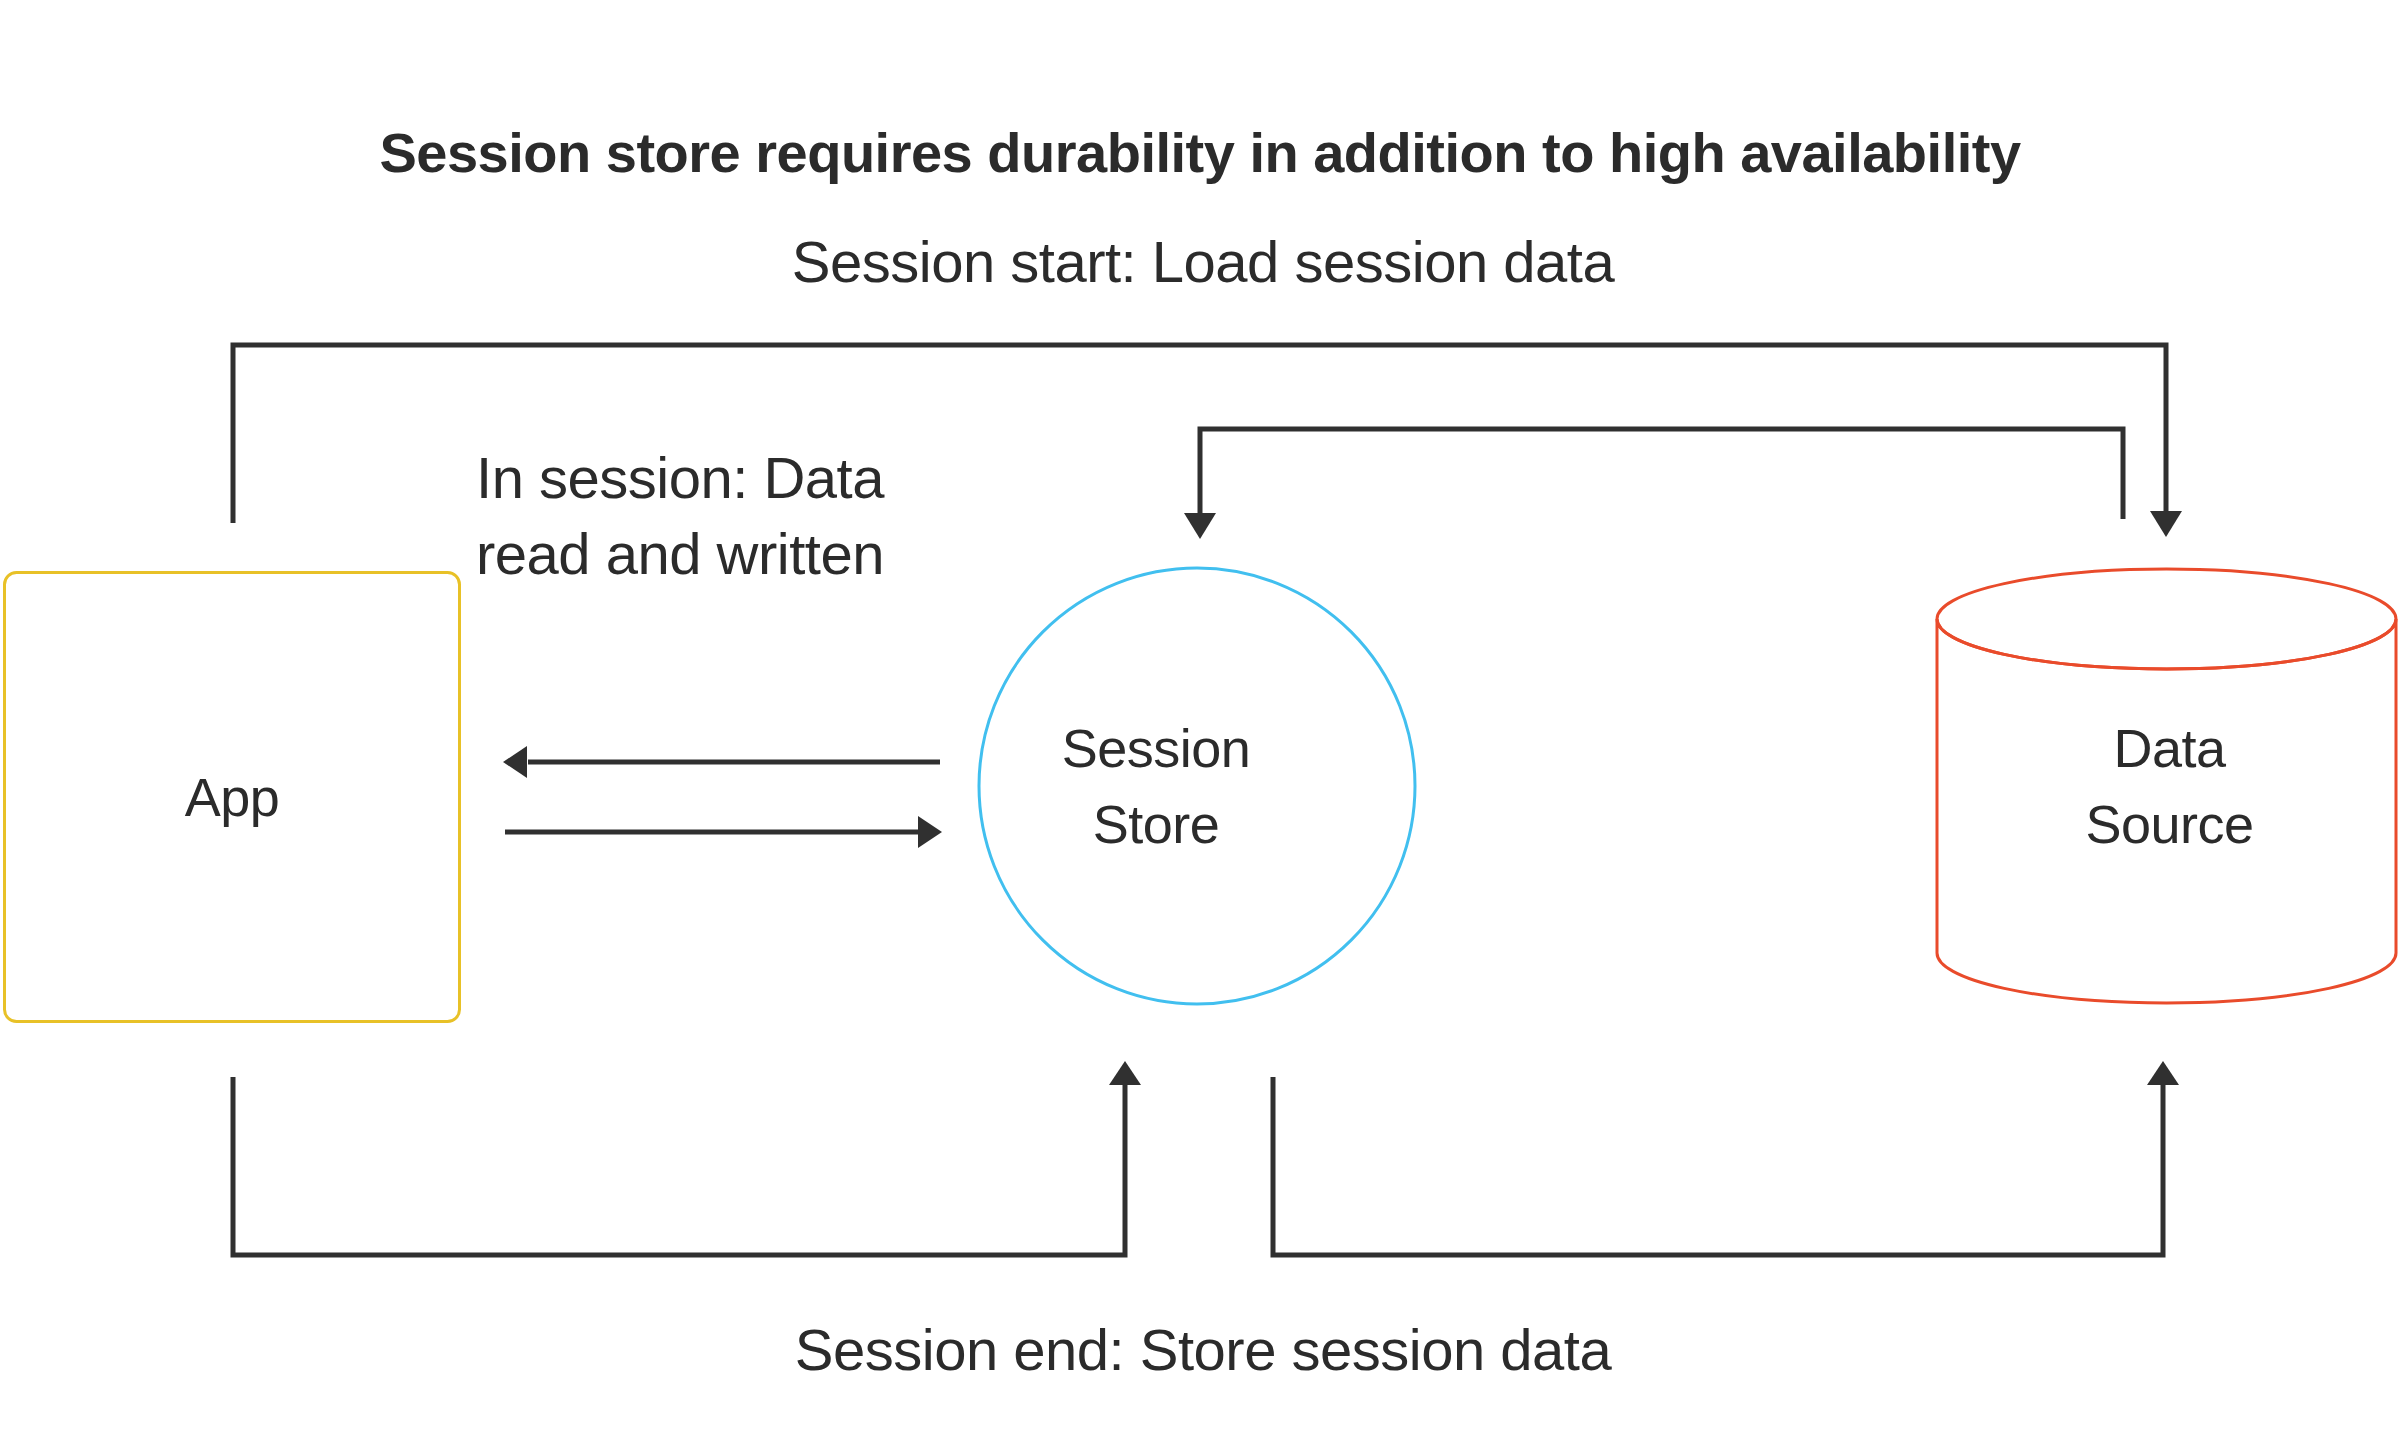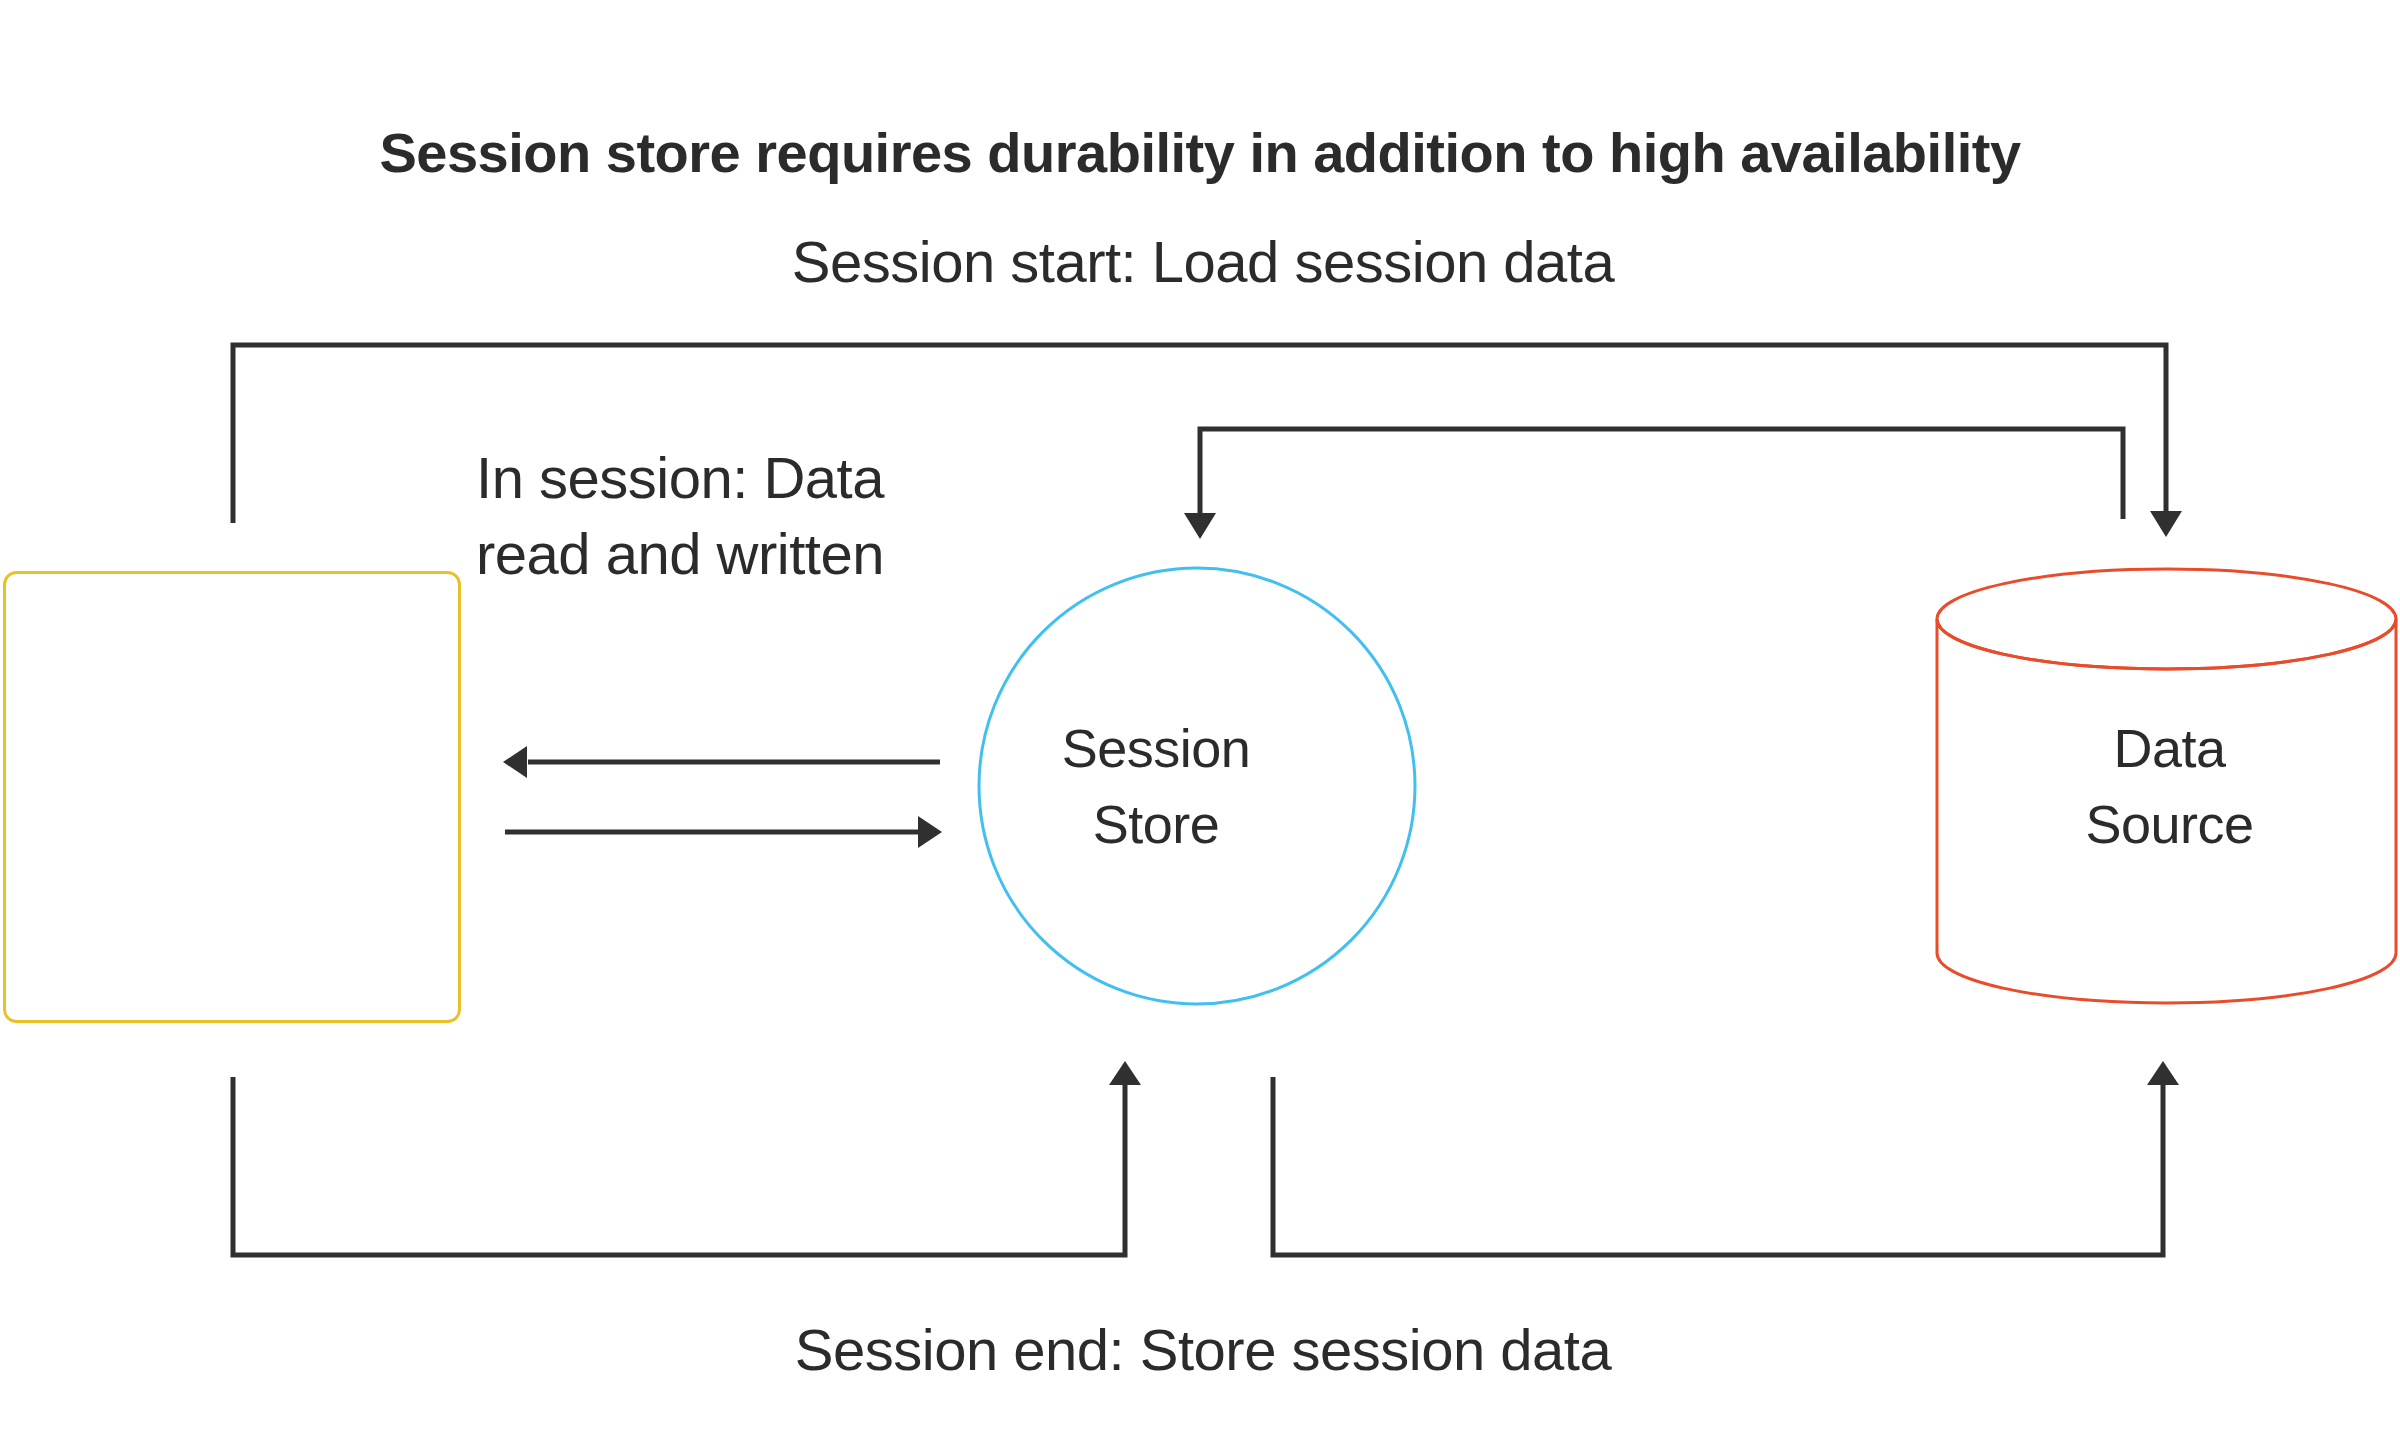--- a/index.html
+++ b/index.html
@@ -104,20 +104,23 @@
 
   <div class="page-title">Session store requires durability in addition to high availability</div>
 
   <div class="label annotation annotation-top">Session start: Load session data</div>
 
   <div class="label annotation annotation-middle">
     <div>In session: Data</div>
     <div>read and written</div>
   </div>
 
+  <div class="node-label node-label-app">
+    <div>App</div>
+  </div>
 
   <div class="node-label node-label-session-store">
     <div>Session</div>
     <div>Store</div>
   </div>
 
   <div class="node-label node-label-data-source">
     <div>Data</div>
     <div>Source</div>
   </div>

